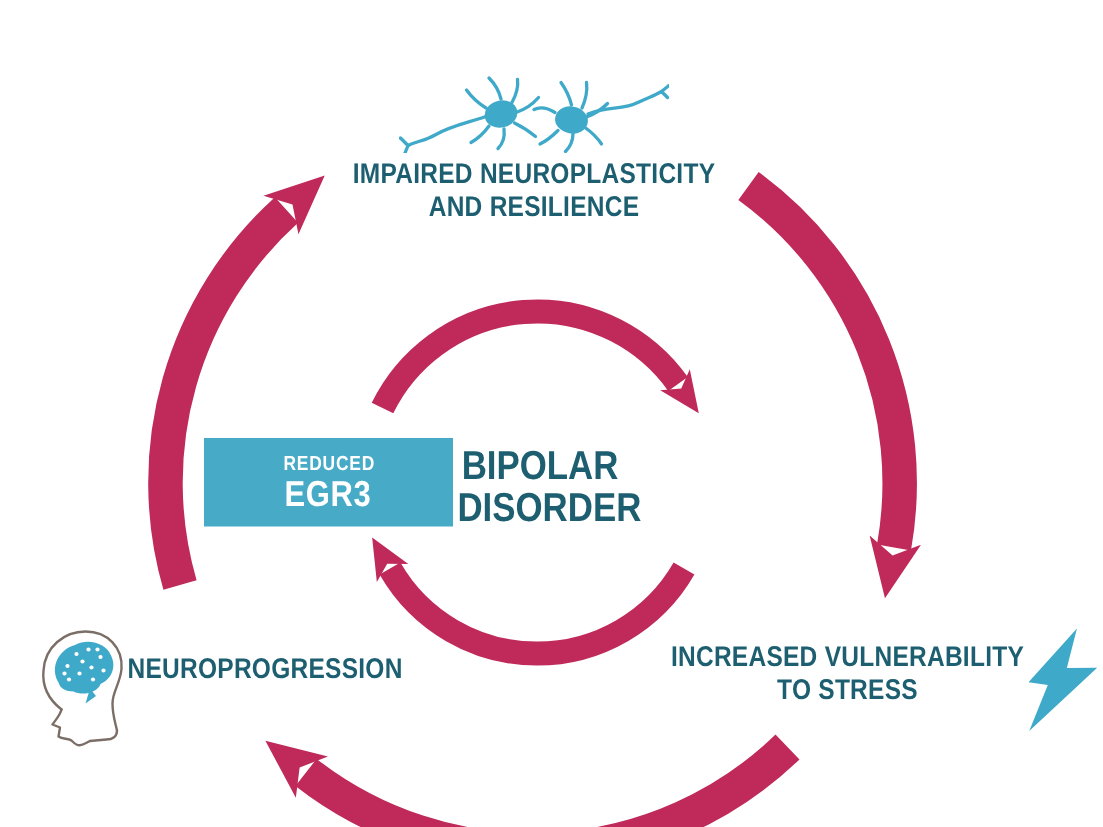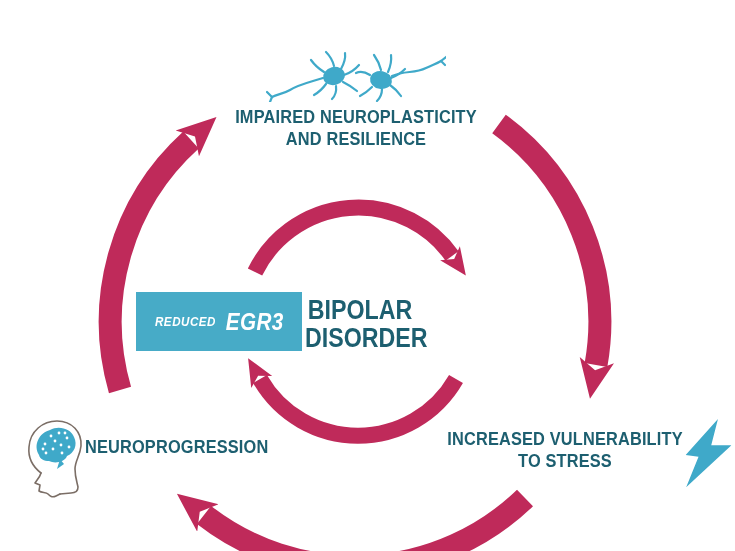--- a/index.html
+++ b/index.html
@@ -28,23 +28,22 @@
     position:absolute;color:var(--text-dark-teal);font-weight:700;
     font-size:19px;line-height:22px;text-align:center;white-space:nowrap;
     letter-spacing:0.2px;
   }
   .lbl-top{left:106px;top:66px;width:500px;}
   .lbl-bl{left:85px;top:396px;text-align:left;}
   .lbl-br{left:415px;top:388px;width:300px;}
 
   .node{
     position:absolute;background:var(--box-teal);color:#ffffff;
-    display:flex;align-items:center;justify-content:center;
+    display:flex;flex-direction:column;align-items:center;justify-content:center;
     text-align:center;
-    font-style:italic;
   }
   .node-left{left:136px;top:252px;width:166px;height:59px;}
   .node-right{left:424px;top:251px;width:146px;height:64px;}
   .node .qual{font-size:13.5px;font-weight:700;letter-spacing:0.6px;line-height:16px;}
   .node .gene{font-size:24px;font-weight:700;letter-spacing:0.5px;line-height:26px;}
 
   .center-lbl{
     position:absolute;left:296px;top:256px;width:128px;
     color:var(--text-dark-teal);font-weight:700;font-size:27px;line-height:28px;
     text-align:center;white-space:nowrap;

